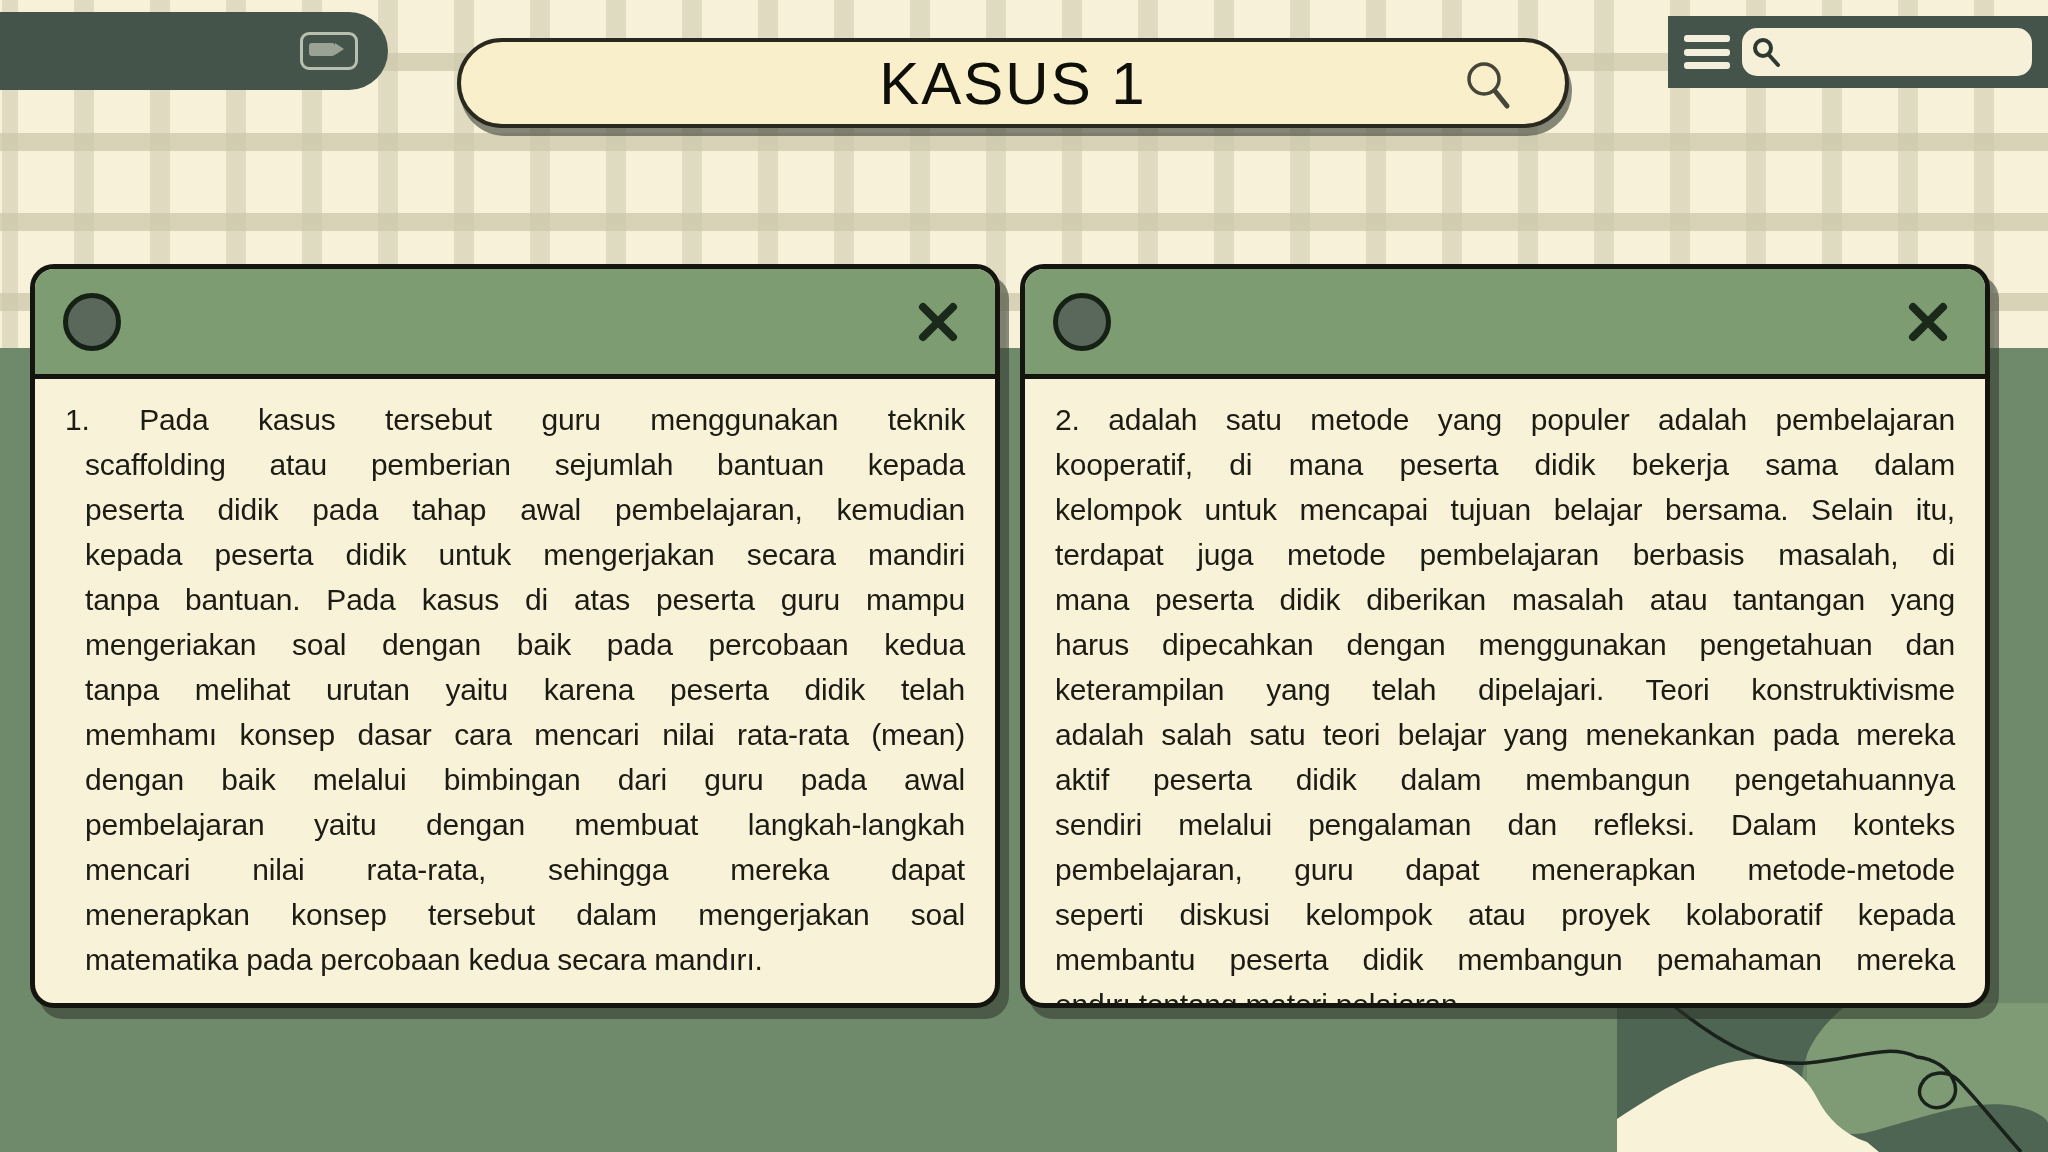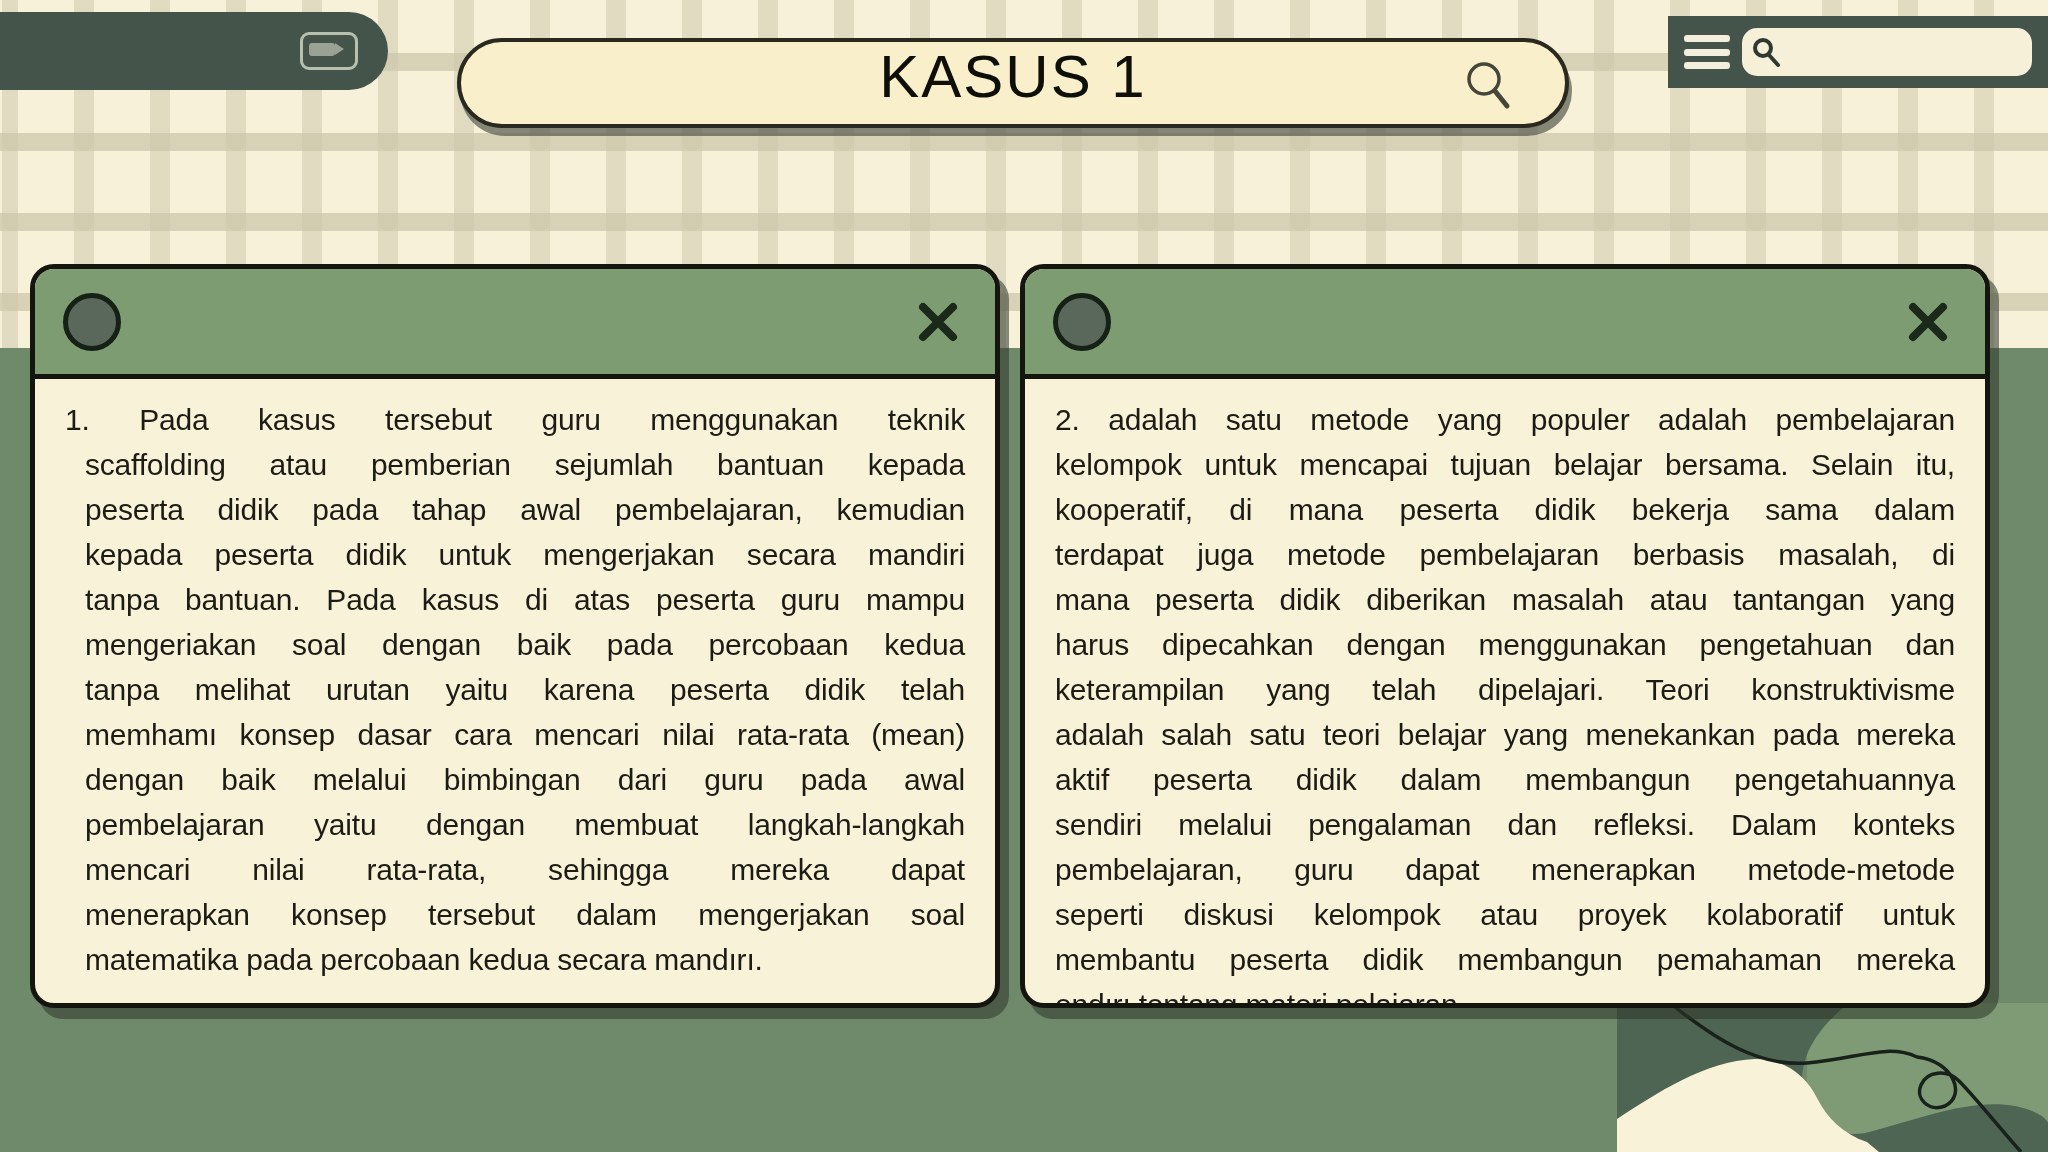--- a/index.html
+++ b/index.html
@@ -32,21 +32,21 @@
   .battery .tip{
     position:absolute;left:32px;top:8px;width:0;height:0;
     border-top:6.5px solid transparent;border-bottom:6.5px solid transparent;
     border-left:9px solid #99a294;
   }
   
   .title-pill{
     position:absolute;left:457px;top:38px;width:1112px;height:90px;
     background:#f9efca;border:4px solid #2a291f;border-radius:48px;
     box-shadow:3px 8px 0 rgba(86,88,76,.7);
-    display:flex;align-items:flex-start;justify-content:center;box-sizing:border-box;
+    display:flex;align-items:center;justify-content:center;box-sizing:border-box;
   }
   .title-text{font-size:60px;font-weight:500;color:#0f0f0a;letter-spacing:2px;}
   .pill-zoom{position:absolute;right:50px;top:18px;}
   
   .menu-bar{
     position:absolute;left:1668px;top:16px;width:392px;height:72px;background:#44544a;
   }
   .hamburger{
     position:absolute;left:16px;top:19px;width:46px;height:34px;
     display:flex;flex-direction:column;justify-content:space-between;cursor:pointer;
@@ -159,29 +159,29 @@
 
   <div class="card c2">
     <div class="card-header">
       <div class="win-circle"></div>
       <svg class="win-close" viewBox="0 0 46 46">
         <path d="M8 8 L38 38 M38 8 L8 38" stroke="#1a2919" stroke-width="8" stroke-linecap="round" fill="none"></path>
       </svg>
     </div>
     <div class="card-body">
         <div class="tline">2. adalah satu metode yang populer adalah pembelajaran</div>
+        <div class="tline">kooperatif, di mana peserta didik bekerja sama dalam</div>
         <div class="tline">kelompok untuk mencapai tujuan belajar bersama. Selain itu,</div>
-        <div class="tline">kooperatif, di mana peserta didik bekerja sama dalam</div>
         <div class="tline">terdapat juga metode pembelajaran berbasis masalah, di</div>
         <div class="tline">mana peserta didik diberikan masalah atau tantangan yang</div>
         <div class="tline">harus dipecahkan dengan menggunakan pengetahuan dan</div>
         <div class="tline">keterampilan yang telah dipelajari. Teori konstruktivisme</div>
         <div class="tline">adalah salah satu teori belajar yang menekankan pada mereka</div>
         <div class="tline">aktif peserta didik dalam membangun pengetahuannya</div>
         <div class="tline">sendiri melalui pengalaman dan refleksi. Dalam konteks</div>
         <div class="tline">pembelajaran, guru dapat menerapkan metode-metode</div>
-        <div class="tline">seperti diskusi kelompok atau proyek kolaboratif untuk</div>
+        <div class="tline">seperti diskusi kelompok atau proyek kolaboratif kepada</div>
         <div class="tline">membantu peserta didik membangun pemahaman mereka</div>
         <div class="tline last">endırı tentang materi pelajaran.</div>
       </div>
   </div>
 
 </div>
 
 </body></html>

